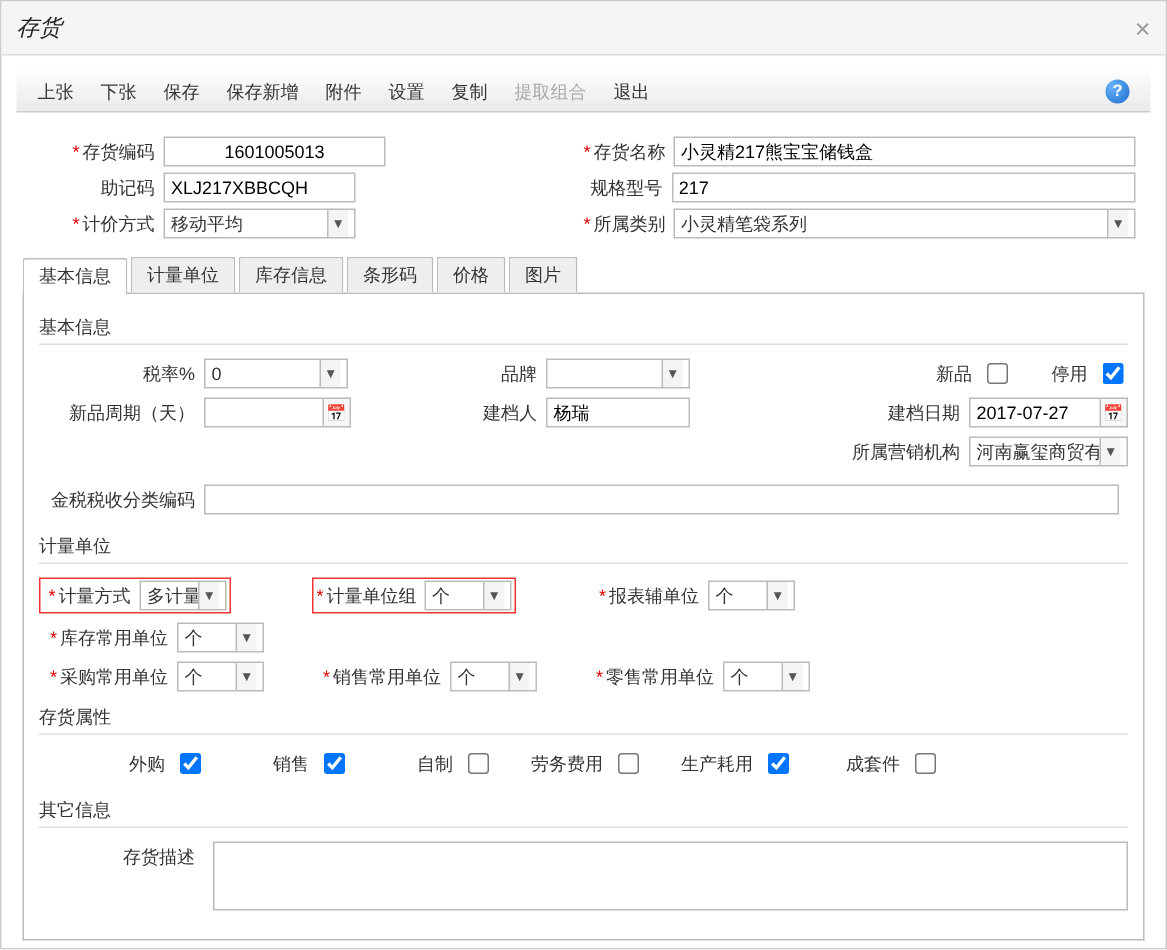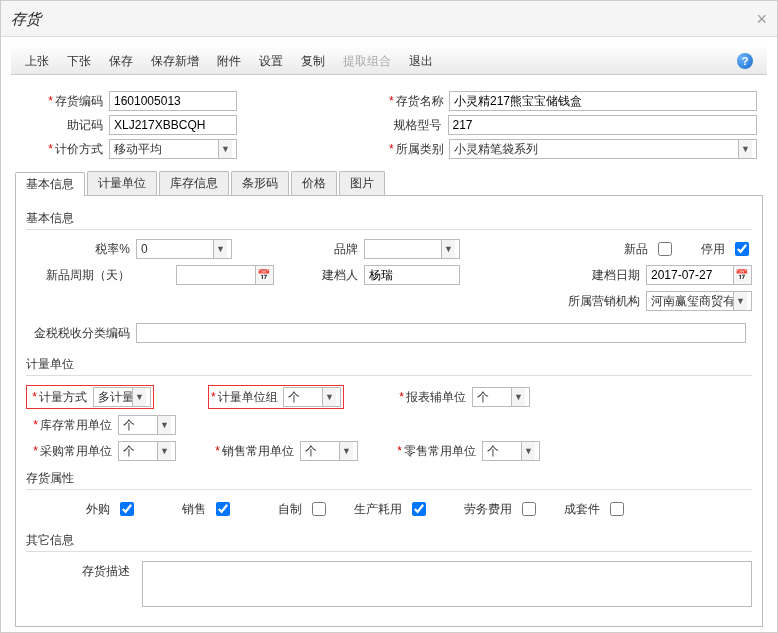--- a/index.html
+++ b/index.html
@@ -102,21 +102,21 @@
         <span class="toolbar-item disabled">提取组合</span>
         <span class="toolbar-item">退出</span>
       </div>
     <div class="help-icon">?</div>
   </div>
 
   <div class="form-head">
     <div class="form-row">
       <div class="cell" style="width:50%;">
         <span class="lbl req" style="width:88px;">存货编码</span>
-        <input type="text" style="width: 128px;" value="1601005013">
+        <input type="text" style="width: 148px; text-align: center;" value="1601005013">
       </div>
       <div class="cell" style="width:50%;">
         <span class="lbl req" style="width:60px;">存货名称</span>
         <input type="text" style="width: 318px;" value="小灵精217熊宝宝储钱盒">
       </div>
     </div>
     <div class="form-row">
       <div class="cell" style="width:50%;">
         <span class="lbl" style="width:88px;">助记码</span>
         <input type="text" style="width: 128px;" value="XLJ217XBBCQH">
@@ -173,21 +173,21 @@
         </span>
       </div>
       <div class="gcell" style="margin-left:auto;">
         <span class="lbl" style="width:auto;">新品</span>
         <input type="checkbox" class="chk" style="">
         <span class="lbl" style="width:auto; margin-left:26px;">停用</span>
         <input type="checkbox" class="chk" id="disable-chk" checked="" style="">
       </div>
     </div>
     <div class="grid">
-      <div class="gcell" style="width:248px;gap:40px;">
+      <div class="gcell" style="width:248px;">
         <span class="lbl" style="width:110px;">新品周期（天）</span>
         <span class="inblock">
           <input type="text" style="width: 80px;" value="">
           <span class="cal-icon">📅</span>
         </span>
       </div>
       <div class="gcell" style="width:230px; margin-left:30px;">
         <span class="lbl" style="width:60px;">建档人</span>
         <input type="text" style="width: 96px;" value="杨瑞">
       </div>
@@ -283,28 +283,28 @@
         <input type="checkbox" class="chk" checked="" style="">
       </div>
       <div class="gcell" style="width:96px;">
         <span class="lbl" style="width:auto;">销售</span>
         <input type="checkbox" class="chk" checked="" style="">
       </div>
       <div class="gcell" style="width:76px;">
         <span class="lbl" style="width:auto;">自制</span>
         <input type="checkbox" class="chk" style="">
       </div>
+      <div class="gcell" style="width:100px;">
+        <span class="lbl" style="width:auto;">劳务费用</span>
+        <input type="checkbox" class="chk" style="">
+      </div>
       <div class="gcell" style="width:110px;">
         <span class="lbl" style="width:auto;">生产耗用</span>
         <input type="checkbox" class="chk" checked="" style="">
       </div>
-      <div class="gcell" style="width:100px;">
-        <span class="lbl" style="width:auto;">劳务费用</span>
-        <input type="checkbox" class="chk" style="">
-      </div>
       <div class="gcell" style="width:90px;">
         <span class="lbl" style="width:auto;">成套件</span>
         <input type="checkbox" class="chk" style="">
       </div>
     </div>
 
     <div class="section-title" style="margin-top:10px;">其它信息</div>
     <hr class="sep">
     <div class="grid">
       <div class="gcell" style="width:100%; align-items:flex-start;justify-content:space-between;">

